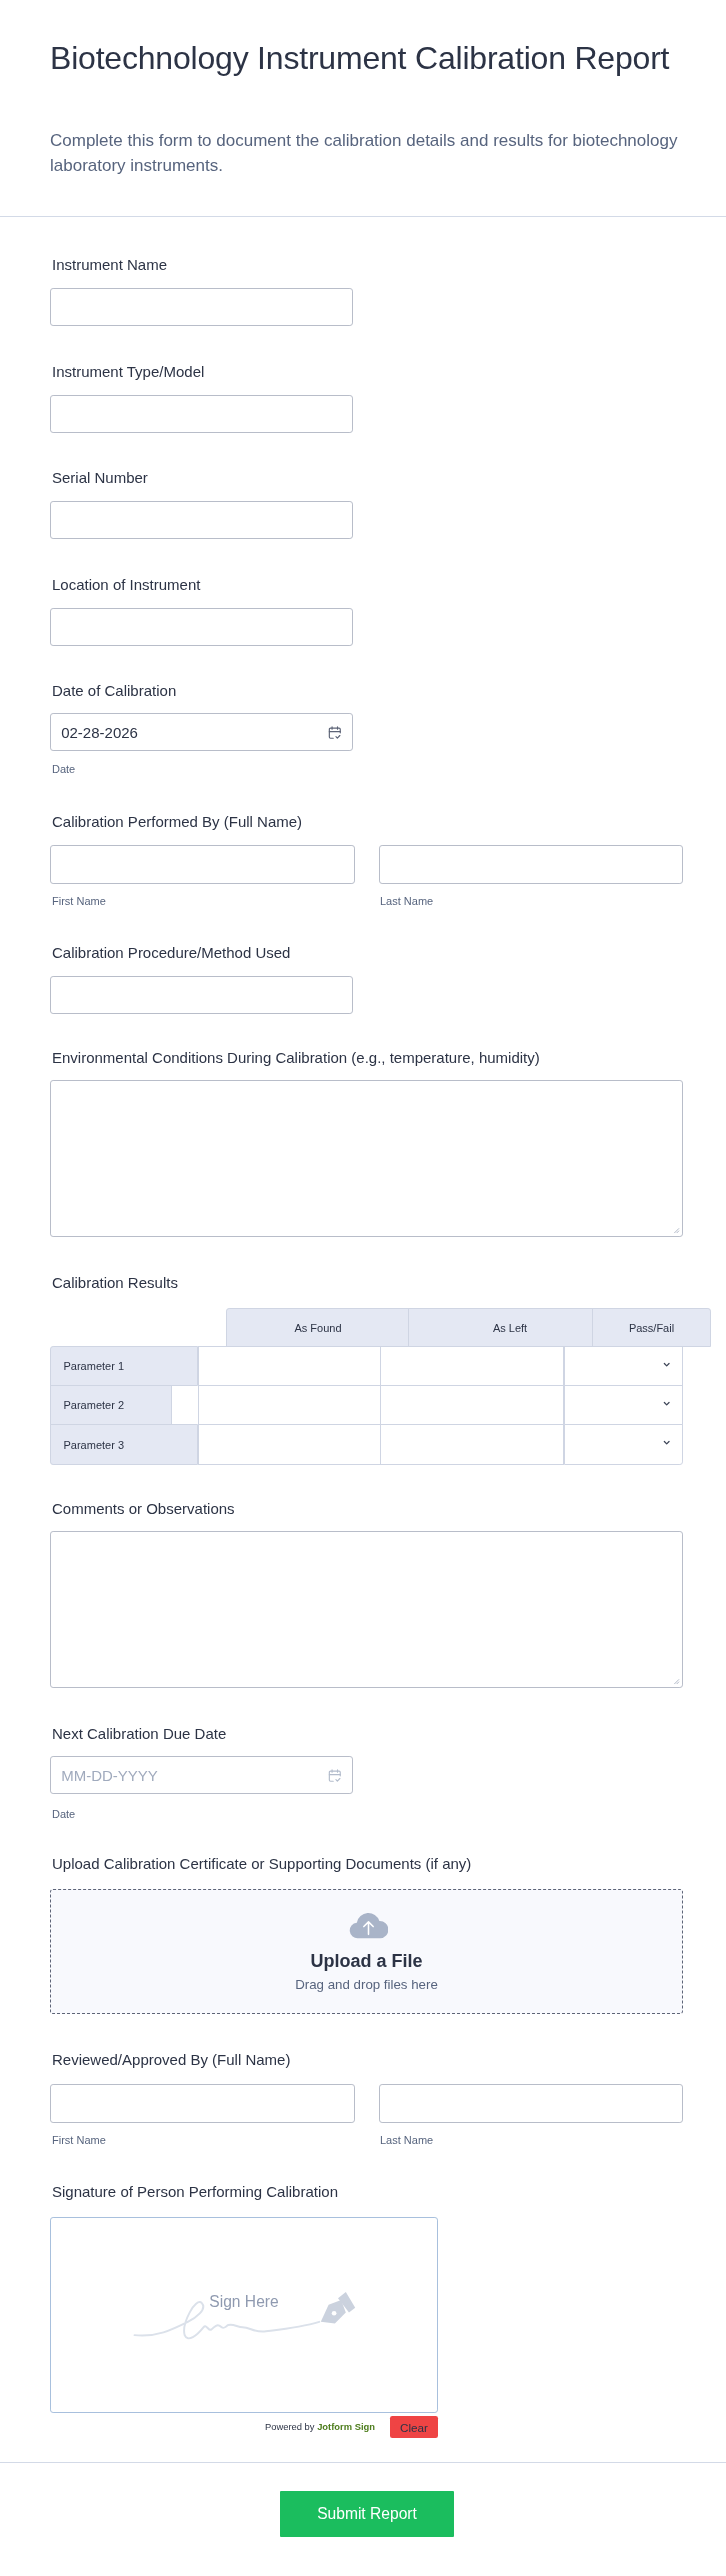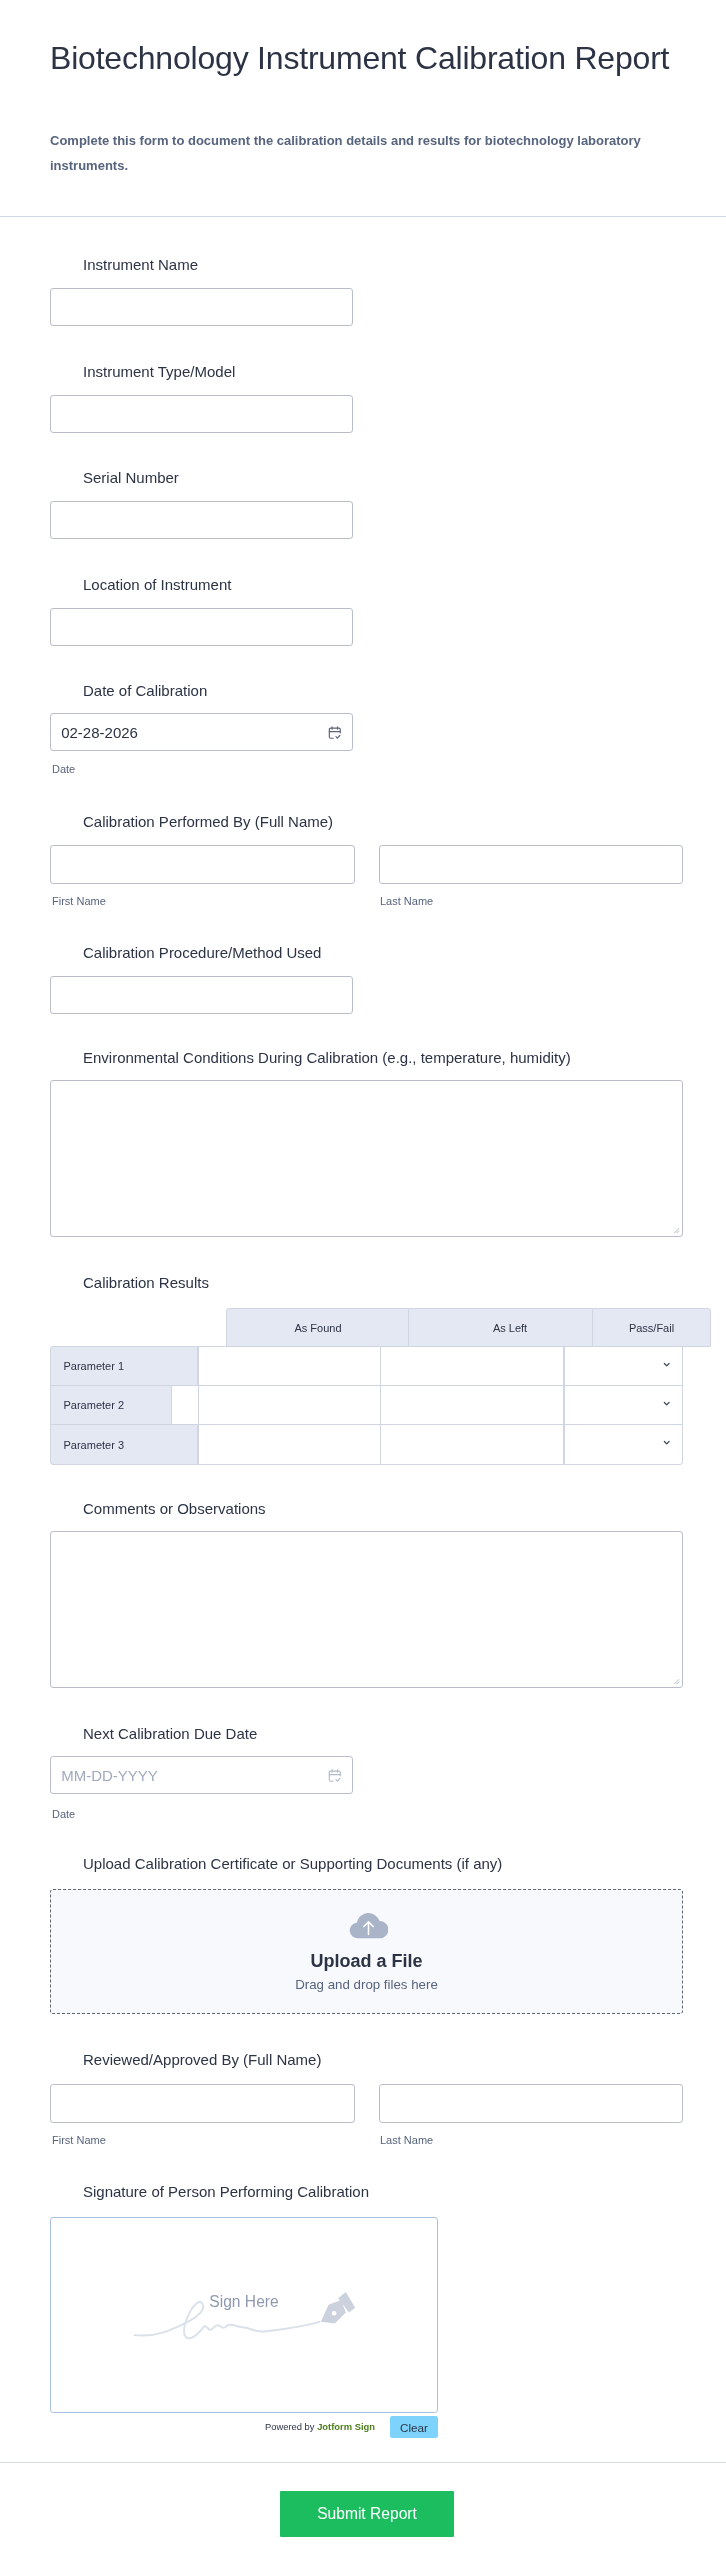--- a/index.html
+++ b/index.html
@@ -12,24 +12,24 @@
     overflow: hidden;
   }
   .abs { position: absolute; }
   .title {
     left: 50px; top: 36px; width: 640px;
     font-size: 32px; font-weight: normal; line-height: 45px; color: #2c3345;
     letter-spacing: -0.2px;
   }
   .subtitle {
     left: 50px; top: 128px; width: 640px;
-    font-size: 13px; line-height: 25px; color: #57647e; font-weight: bold;
+    font-size: 17px; line-height: 25px; color: #57647e;
   }
   .divider { left: 0; width: 726px; height: 0.8px; background: #d3dae7; }
-  .label { left: 52px; font-size: 15px; color: #2c3345; line-height: 19px; white-space: nowrap; margin-left: 31px; }
+  .label { left: 52px; font-size: 15px; color: #2c3345; line-height: 19px; white-space: nowrap; }
   .input {
     border: 0.8px solid #b8bdc9; border-radius: 3.1px; background: #fff; height: 38px;
   }
   .input-text { position: absolute; left: 10.2px; top: 0; line-height: 37px; font-size: 15px; color: #2c3345; }
   .input-text.placeholder { color: #a0aabd; }
   .sublabel { font-size: 11px; color: #57647e; line-height: 14px; }
   .cal-icon { position: absolute; right: 9.4px; top: 11px; width: 15.6px; height: 15.6px; }
   .textarea { border: 0.8px solid #b8bdc9; border-radius: 3.1px; background: #fff; }
   .resize-grip { position: absolute; right: 2.3px; bottom: 2.3px; width: 7.8px; height: 7.8px; }
 
@@ -44,21 +44,21 @@
   
   .upload { border: 1.2px dashed #5d6477; border-radius: 3.1px; background: #f8f9fd; }
   .upload-title { font-size: 18px; font-weight: bold; color: #2c3345; text-align: center; width: 100%; }
   .upload-sub { font-size: 13.3px; color: #57647e; text-align: center; width: 100%; }
 
   
   .sig { border: 0.8px solid #a8c0dd; border-radius: 3.1px; background: #fff; }
   .sig-text { font-size: 15.6px; color: #8f9ab0; }
   .powered { font-size: 9.4px; color: #2c3345; white-space: nowrap; }
   .powered b { color: #4e7d1d; }
-  .clear-btn { background: #7dd3fc; border-radius: 2.3px; font-size: 11.7px; color: #2c3345;
+  .clear-btn { background: #ef4444; border-radius: 2.3px; font-size: 11.7px; color: #2c3345;
     display: flex; align-items: center; justify-content: center; }
 
   .submit { background: #1bbd5e; color: #fff; border-radius: 1px; font-size: 15.6px;
     display: flex; align-items: center; justify-content: center; border: none; }
 </style>
 </head>
 <body>
 
 <div class="abs title">Biotechnology Instrument Calibration Report</div>
 <div class="abs subtitle">Complete this form to document the calibration details and results for biotechnology laboratory instruments.</div>

